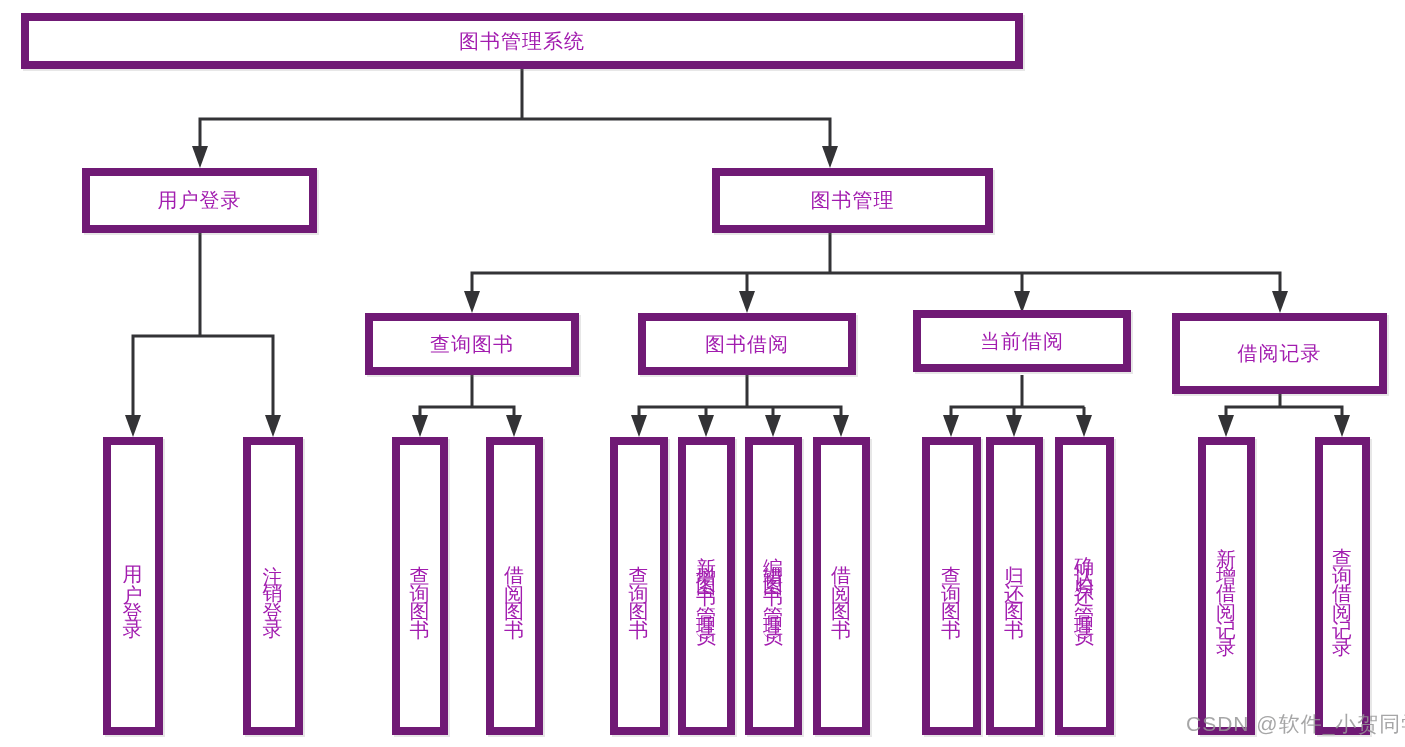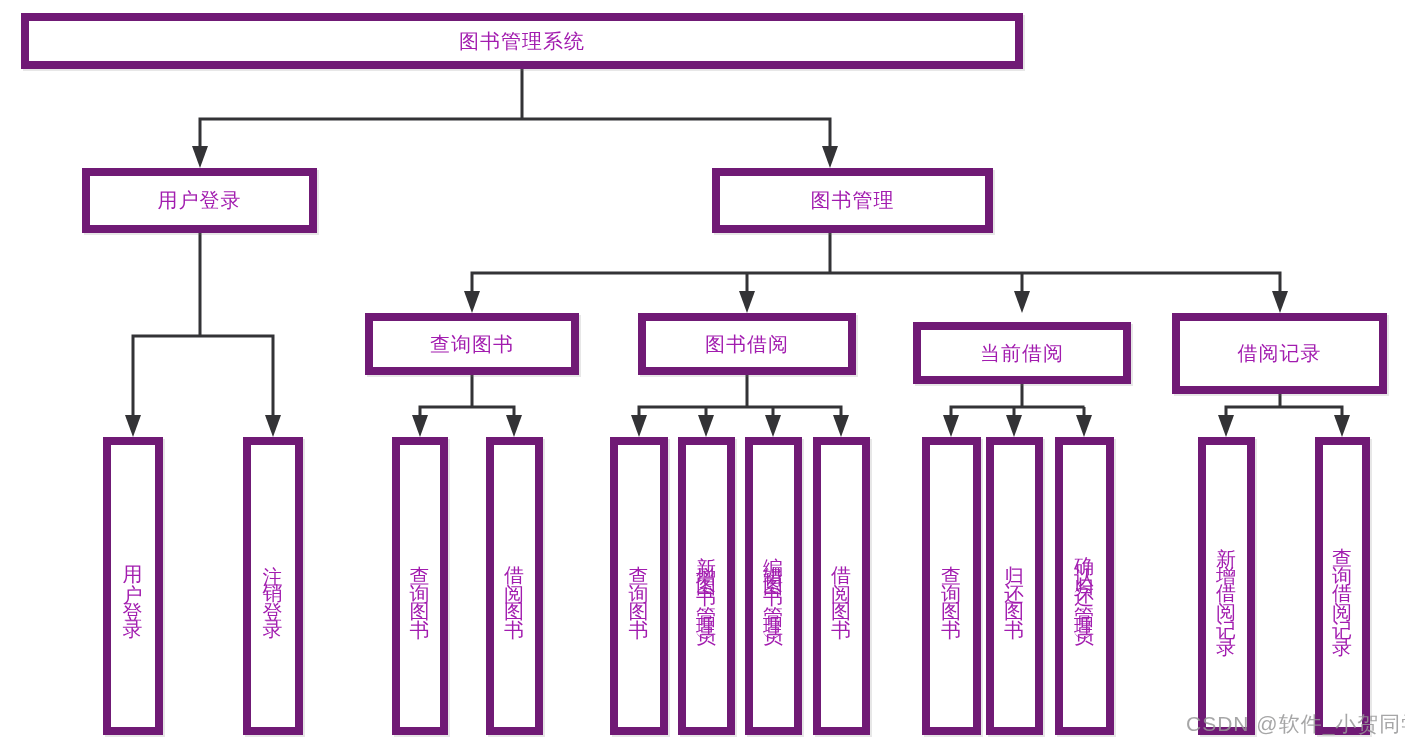--- a/index.html
+++ b/index.html
@@ -111,21 +111,21 @@
   <div class="node" style="left:712px; top:168px; width:281px; height:65px;">
     <span>图书管理</span>
   </div>
 
   <div class="node" style="left:365px; top:313px; width:214px; height:62px;">
     <span>查询图书</span>
   </div>
   <div class="node" style="left:638px; top:313px; width:218px; height:62px;">
     <span>图书借阅</span>
   </div>
-  <div class="node" style="left:913px; top:322px; width:218px; height:62px;">
+  <div class="node" style="left:913px; top:310px; width:218px; height:62px;">
     <span>当前借阅</span>
   </div>
   <div class="node" style="left:1172px; top:313px; width:215px; height:81px;">
     <span>借阅记录</span>
   </div>
 
   <div class="node vertical v-short" style="left:103px; top:437px; width:60px; height:298px;">
     <span>用户登录</span>
   </div>
   <div class="node vertical v-short" style="left:243px; top:437px; width:60px; height:298px;">

